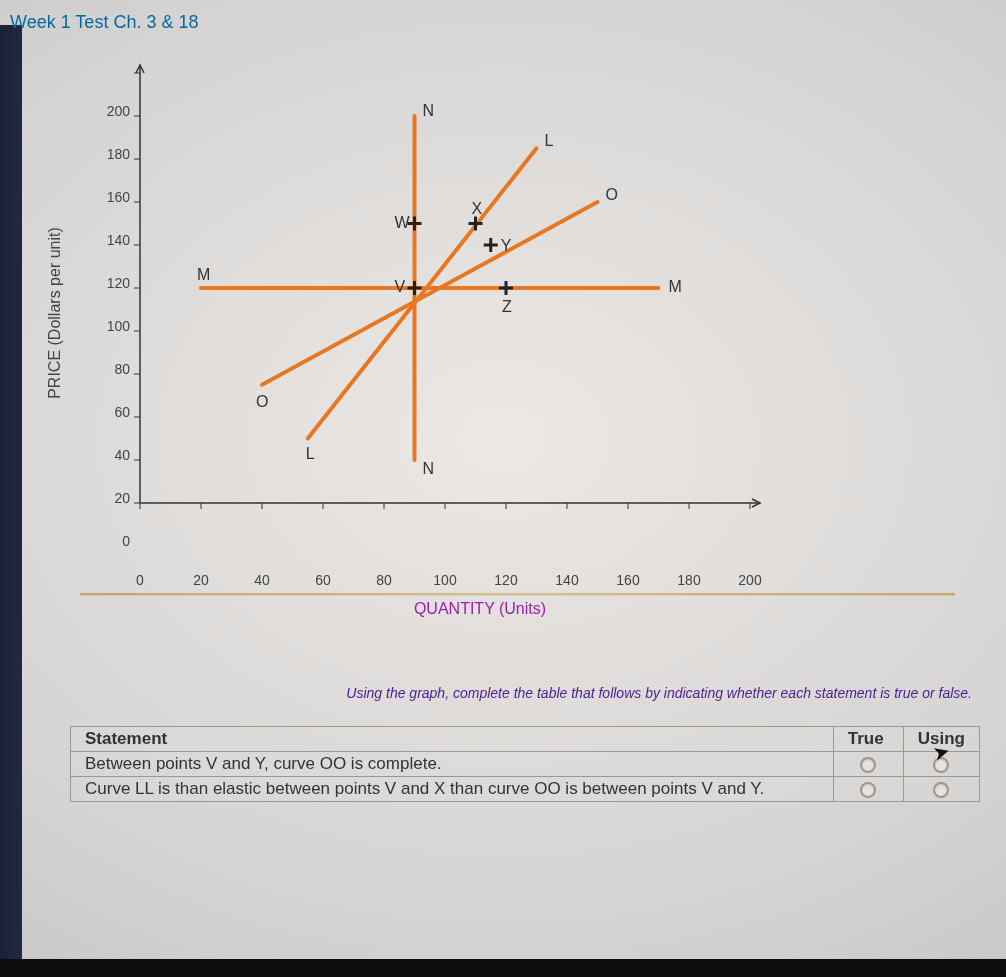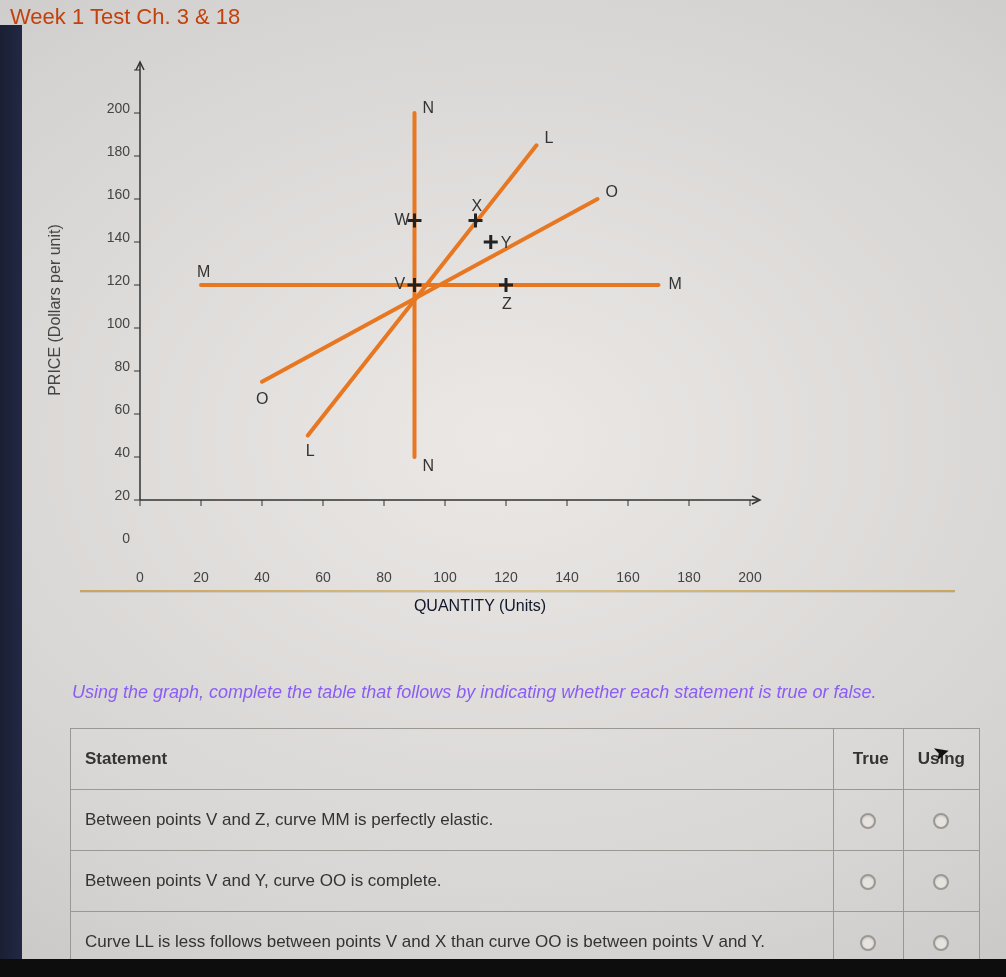--- a/index.html
+++ b/index.html
@@ -8,24 +8,24 @@
     width: 1006px; height: 977px;
     font-family: -apple-system, Helvetica, Arial, sans-serif;
     background: radial-gradient(ellipse 1200px 900px at 50% 45%, #ebe8e6 0%, #d5d3d1 55%, #b9b8b7 100%);
     color: #333;
   }
   .page {
     padding: 0 32px 0 40px;
     position: relative;
   }
   .header {
-    color: #c2410c;
-    font-size: 22px;
+    color: #0369a1;
+    font-size: 18px;
     font-weight: 500;
-    padding: 4px 0 0 0;
+    padding: 12px 0 0 0;
     margin-left: -30px;
   }
   .chart-wrap {
     width: 870px;
     background: transparent;
     position: relative;
     margin-top: 30px;
     margin-left: 10px;
   }
   .chart {
@@ -44,21 +44,21 @@
     font-size: 16px;
     color: #444;
     white-space: nowrap;
   }
   .xlabel {
     position: absolute;
     bottom: -55px;
     left: 50%;
     transform: translateX(-50%);
     font-size: 16px;
-    color: #0f172a;
+    color: #a21caf;
   }
   .ytick {
     position: absolute;
     left: -8px;
     transform: translateY(50%);
     font-size: 14px;
     color: #444;
     text-align: right;
     width: 30px;
   }
@@ -79,40 +79,41 @@
   }
   .hr-sep {
     height: 2px;
     width: 875px;
     margin: 30px 0 0 40px;
     background: linear-gradient(90deg, #caa45f 0%, #d6c18a 50%, #c9a65f 100%);
     box-shadow: 0 1px 0 rgba(0,0,0,0.08);
   }
   .prompt {
     font-style: italic;
-    font-size: 18px;
-    color: #8b5cf6;
+    font-size: 14px;
+    color: #4c1d95;
     margin: 90px 0 25px 32px;
     width: 900px;
+    text-align: right;
   }
   table.quiz {
     border-collapse: collapse;
     width: 910px;
     margin-left: 30px;
     font-size: 17px;
   }
   table.quiz th, table.quiz td {
     border: 1px solid #9b9893;
-    padding: 20px 14px;
+    padding: 2px 14px;
     text-align: left;
     background: rgba(255,255,255,0.05);
   }
   table.quiz th.tf {
     width: 70px;
-    text-align: right;
+    text-align: left;
     font-weight: 600;
   }
   table.quiz td.radio-cell {
     text-align: center;
   }
   .radio {
     display:inline-block;
     width:16px;height:16px;
     border:2px solid #9a9794;
     border-radius:50%;
@@ -236,31 +237,26 @@
   <table class="quiz">
     <thead>
       <tr>
         <th>Statement</th>
         <th class="tf">True</th>
         <th class="tf">Using</th>
       </tr>
     </thead>
     <tbody>
       <tr>
-        <td>Between points V and Z, curve MM is perfectly elastic.</td>
+        <td>Between points V and Y, curve OO is complete.</td>
         <td class="radio-cell"><span class="radio"></span></td>
         <td class="radio-cell"><span class="radio"></span></td>
       </tr>
       <tr>
-        <td>Between points V and Y, curve OO is complete.</td>
-        <td class="radio-cell"><span class="radio"></span></td>
-        <td class="radio-cell"><span class="radio"></span></td>
-      </tr>
-      <tr>
-        <td>Curve LL is less follows between points V and X than curve OO is between points V and Y.</td>
+        <td>Curve LL is than elastic between points V and X than curve OO is between points V and Y.</td>
         <td class="radio-cell"><span class="radio"></span></td>
         <td class="radio-cell"><span class="radio"></span></td>
       </tr>
     </tbody>
   </table>
 
   <div class="cursor">➤</div>
 </div>
 
 <div class="bottom-bar"></div>

